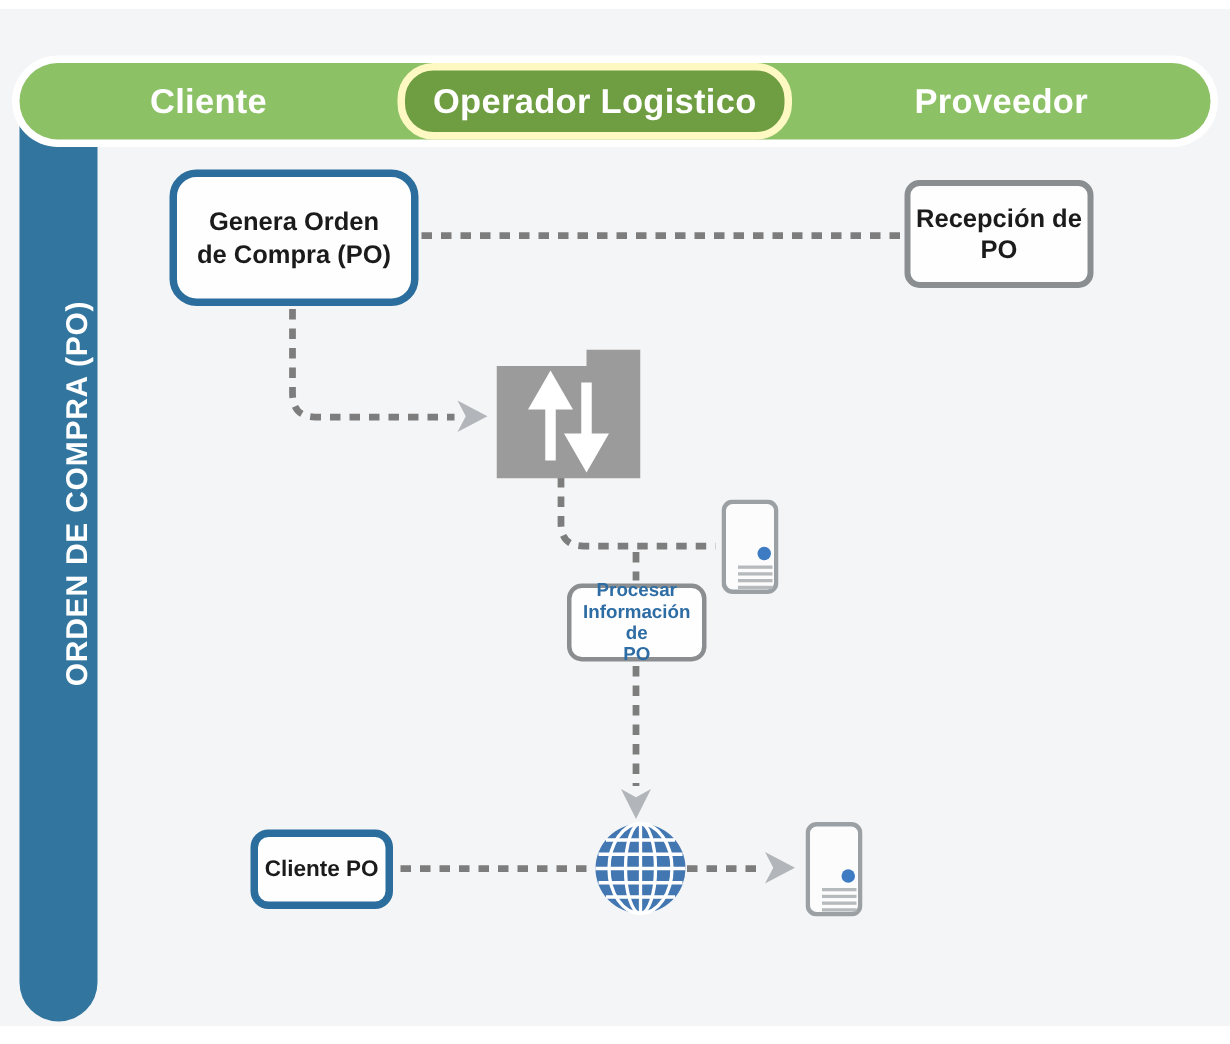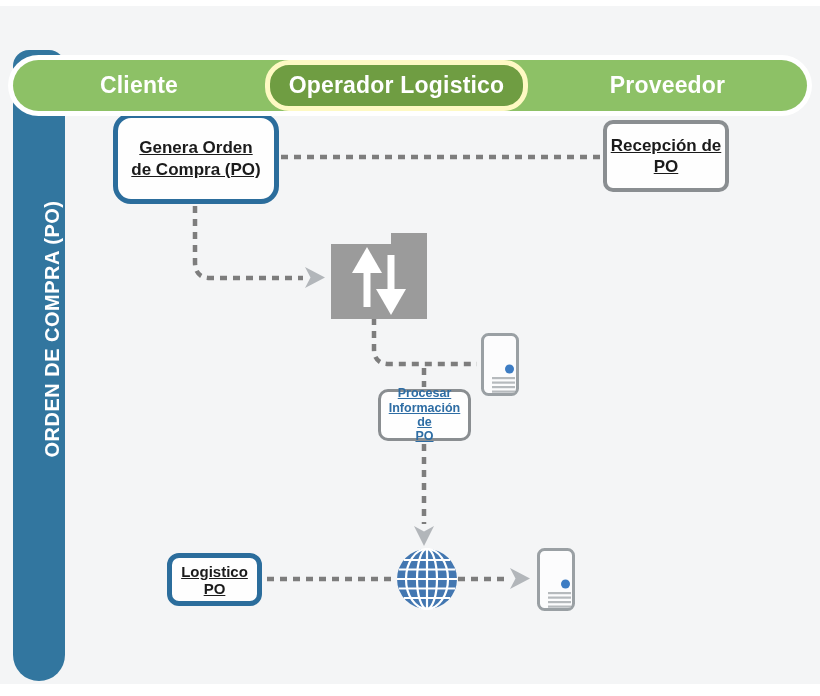--- a/index.html
+++ b/index.html
@@ -17,21 +17,21 @@
   }
   .phase-label{
     position:absolute;left:-171px;top:253px;width:420px;height:52px;
     transform:rotate(-90deg);
     color:#ffffff;font-weight:bold;font-size:20px;letter-spacing:.5px;
     text-align:center;line-height:52px;white-space:nowrap;
   }
 
   
   .lane-header{
-    position:absolute;left:13px;top:60px;width:794px;height:51px;
+    position:absolute;left:13px;top:42px;width:794px;height:51px;
     background:#8dc166;border-radius:26px;box-shadow:0 0 0 5px #ffffff;
     display:flex;z-index:5;
   }
   .lane{
     display:flex;align-items:center;justify-content:center;
     color:#ffffff;font-weight:bold;font-size:23px;letter-spacing:.2px;
     box-sizing:border-box;
   }
   .lane.cliente{width:252px;}
   .lane.operador{
@@ -41,21 +41,21 @@
 
   
   .connectors{position:absolute;left:0;top:0;z-index:3;}
   .dash{fill:none;stroke:#7d7d7d;stroke-width:4.5;stroke-dasharray:7 6;}
   .arrowhead{fill:#b2b6ba;stroke:none;}
 
   
   .node{
     position:absolute;background:#fefefe;box-sizing:border-box;z-index:4;
     display:flex;align-items:center;justify-content:center;text-align:center;
-    white-space:pre-line;font-weight:bold;color:#1b1b1b;text-decoration:underline;
+    white-space:pre-line;font-weight:bold;color:#1b1b1b;
   }
   .node.blue-border{border:5px solid #2b6d9c;}
   .node.gray-border{border:4px solid #8a8e91;}
   .node.genera{left:113px;top:113px;width:166px;height:91px;border-radius:18px;font-size:17px;line-height:1.25;}
   .node.recepcion{left:603px;top:120px;width:126px;height:72px;border-radius:10px;font-size:17px;line-height:1.25;}
   .node.procesar{left:378px;top:389px;width:93px;height:52px;border-radius:10px;border-width:3px;
                  font-size:12.5px;line-height:1.15;color:#2e6da4;text-align:center;}
   .node.verifica{left:167px;top:553px;width:95px;height:53px;border-radius:12px;font-size:15px;}
 
   
@@ -94,21 +94,21 @@
     <polygon class="arrowhead" points="510,568 530,578.5 510,589 515.5,578.5"></polygon>
   </svg>
 
   <div class="node blue-border genera">Genera Orden
 de Compra (PO)</div>
   <div class="node gray-border recepcion">Recepción de
 PO</div>
   <div class="node gray-border procesar">Procesar
 Información de
 PO</div>
-  <div class="node blue-border verifica">Logistico PO</div>
+  <div class="node blue-border verifica">Cliente PO</div>
 
   <div class="icon folder">
     <svg width="96" height="86" viewBox="0 0 96 86">
       <rect x="60" y="0" width="36" height="11" fill="#9b9b9b"></rect>
       <rect x="0" y="11" width="96" height="75" fill="#9b9b9b"></rect>
       <rect x="32.5" y="36" width="7" height="38" fill="#ffffff"></rect>
       <polygon points="36,14 21,40 51,40" fill="#ffffff"></polygon>
       <rect x="56.5" y="22" width="7" height="38" fill="#ffffff"></rect>
       <polygon points="60,82 45,56 75,56" fill="#ffffff"></polygon>
     </svg>

